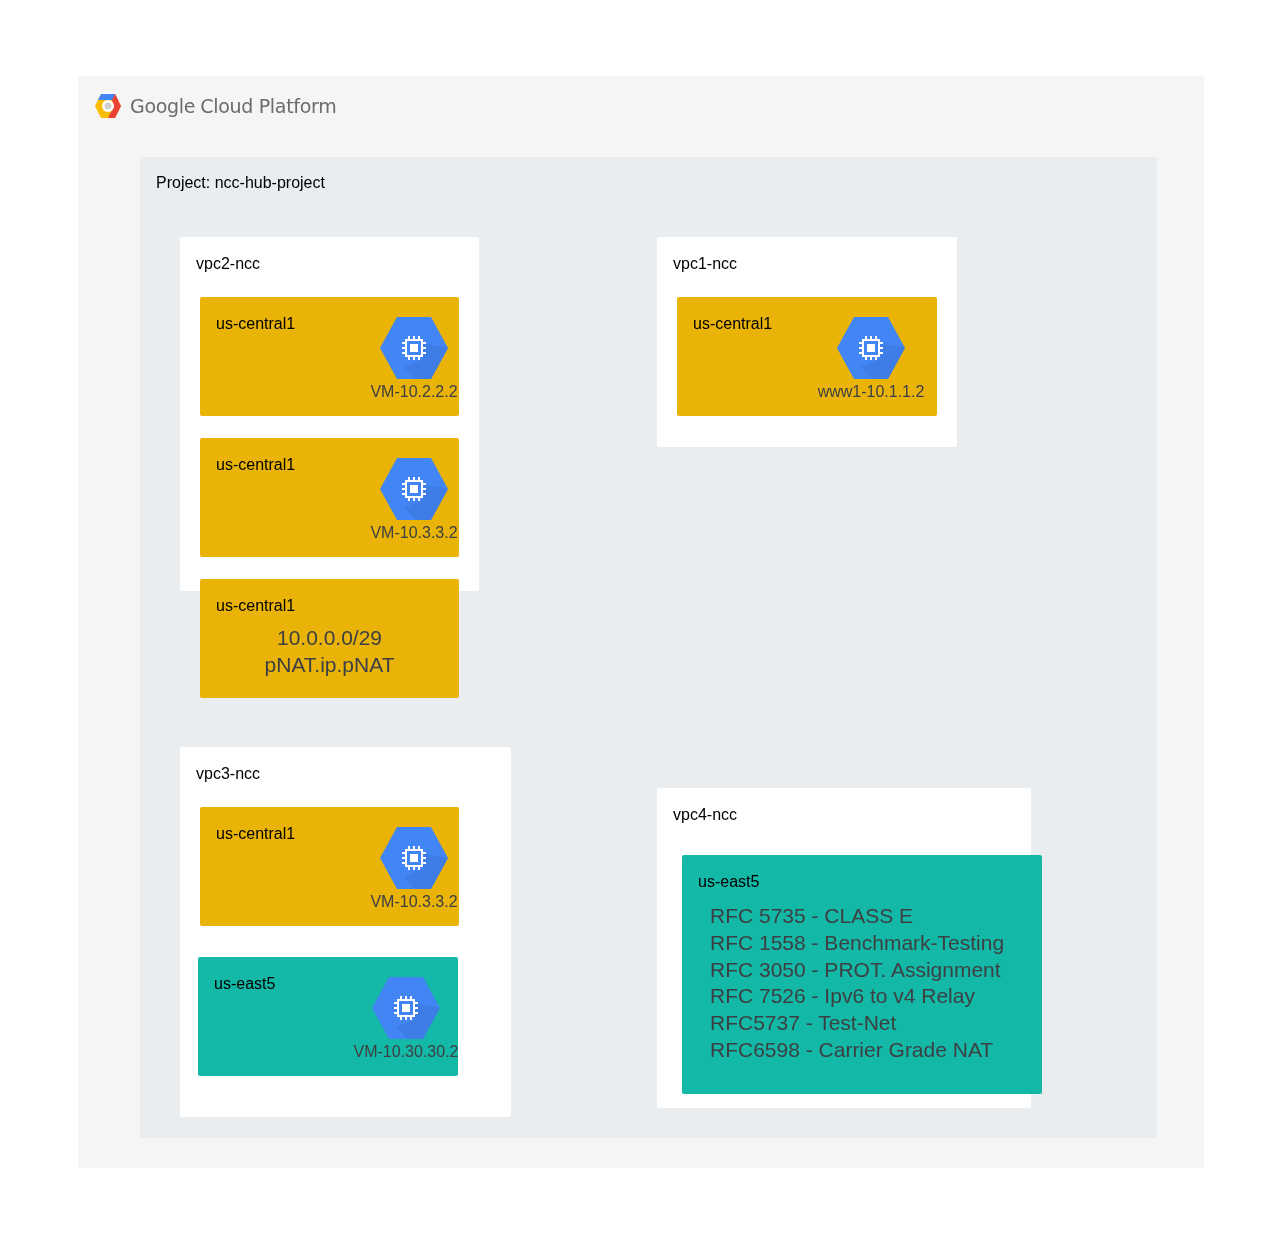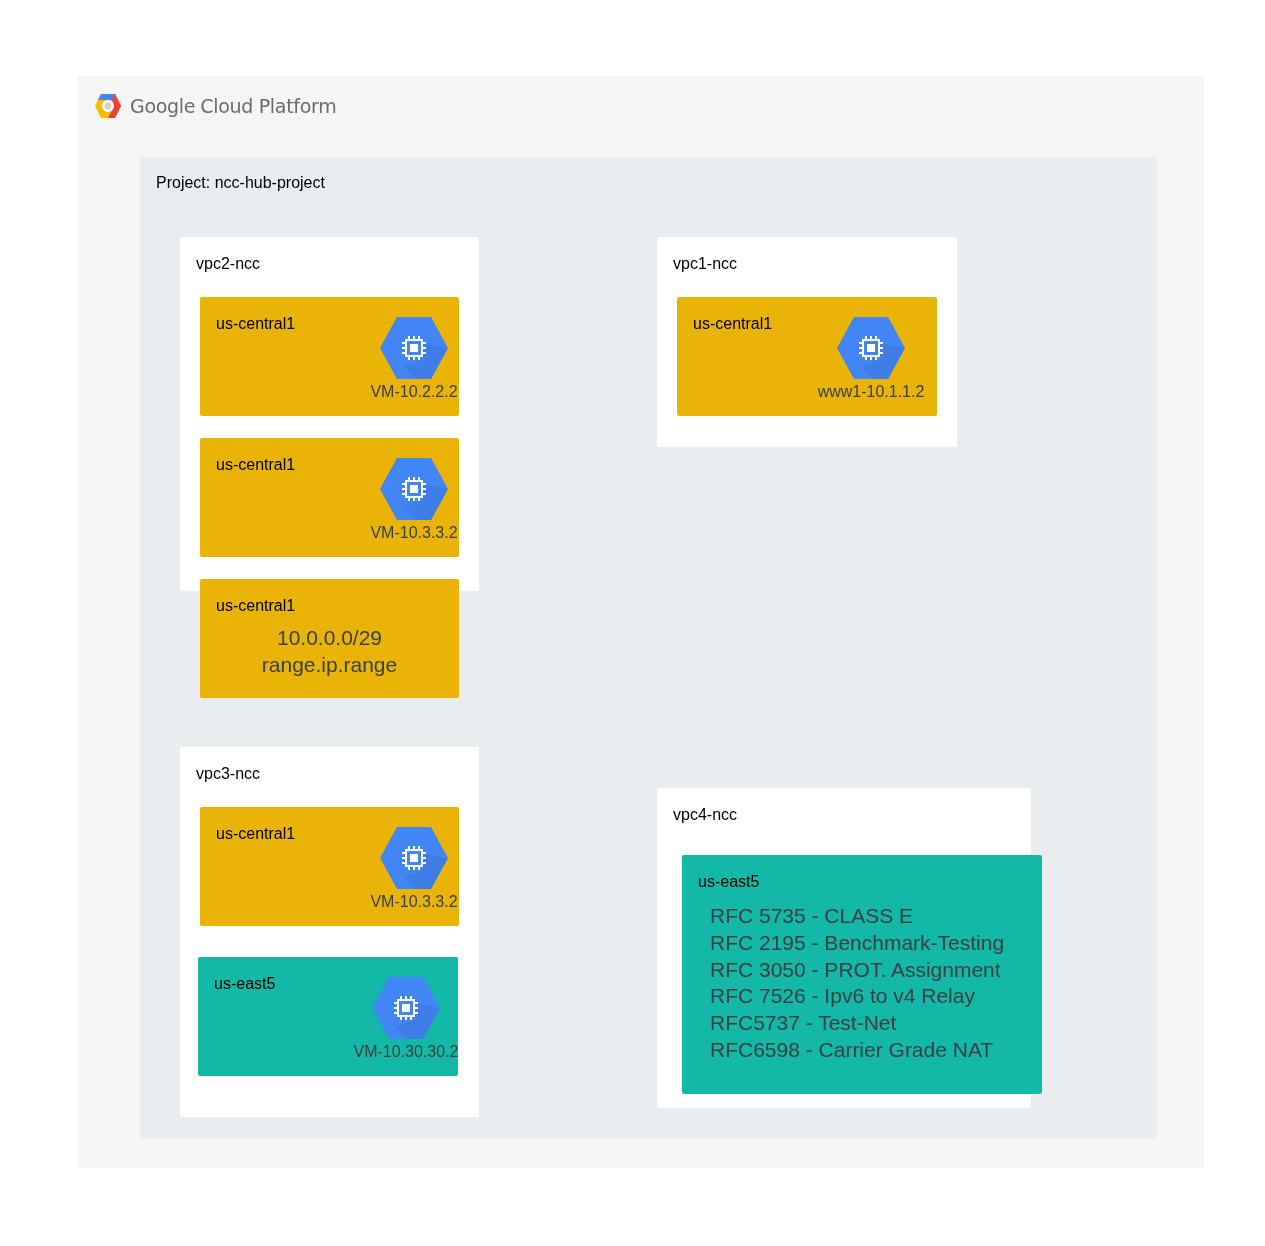--- a/index.html
+++ b/index.html
@@ -89,38 +89,38 @@
       <svg width="68" height="62">
           <use href="#ce-icon"></use>
         </svg>
       <div class="vm-label">VM-10.3.3.2</div>
     </div>
   </div>
 
   <div class="zone pink" style="left:20px;top:342px;width:259px;height:119px;">
     <div class="zone-label">us-central1</div>
     <div class="center-text" style="top:45px;">10.0.0.0/29</div>
-    <div class="center-text" style="top:72px;">range.ip.range</div>
+    <div class="center-text" style="top:72px;">pNAT.ip.pNAT</div>
   </div>
 </div>
 
 <div class="abs vpc" style="left:657px;top:237px;width:300px;height:210px;">
   <div class="vpc-label">vpc1-ncc</div>
   <div class="zone pink" style="left:20px;top:60px;width:260px;height:119px;">
     <div class="zone-label">us-central1</div>
     <div class="vm" style="left:114px;top:20px;">
       <svg width="68" height="62">
           <use href="#ce-icon"></use>
         </svg>
       <div class="vm-label">www1-10.1.1.2</div>
     </div>
   </div>
 </div>
 
-<div class="abs vpc" style="left:180px;top:747px;width:299px;height:370px;">
+<div class="abs vpc" style="left:180px;top:747px;width:299px;height:370px;padding-left:32px;">
   <div class="vpc-label">vpc3-ncc</div>
 
   <div class="zone pink" style="left:20px;top:60px;width:259px;height:119px;">
     <div class="zone-label">us-central1</div>
     <div class="vm" style="left:134px;top:20px;">
       <svg width="68" height="62">
           <use href="#ce-icon"></use>
         </svg>
       <div class="vm-label">VM-10.3.3.2</div>
     </div>
@@ -136,20 +136,20 @@
     </div>
   </div>
 </div>
 
 <div class="abs vpc" style="left:657px;top:788px;width:374px;height:320px;">
   <div class="vpc-label">vpc4-ncc</div>
   <div class="zone blue" style="left:25px;top:67px;width:360px;height:239px;">
     <div class="zone-label">us-east5</div>
     <div class="rfc-list">
       <div>RFC 5735 - CLASS E</div>
-      <div>RFC 2195 - Benchmark-Testing</div>
+      <div>RFC 1558 - Benchmark-Testing</div>
       <div>RFC 3050 - PROT. Assignment</div>
       <div>RFC 7526 - Ipv6 to v4 Relay</div>
       <div>RFC5737 - Test-Net</div>
       <div>RFC6598 - Carrier Grade NAT</div>
     </div>
   </div>
 </div>
 
 </body></html>

